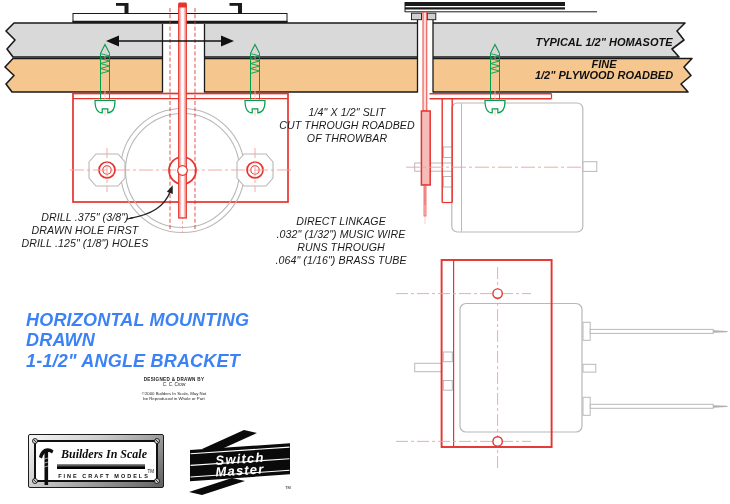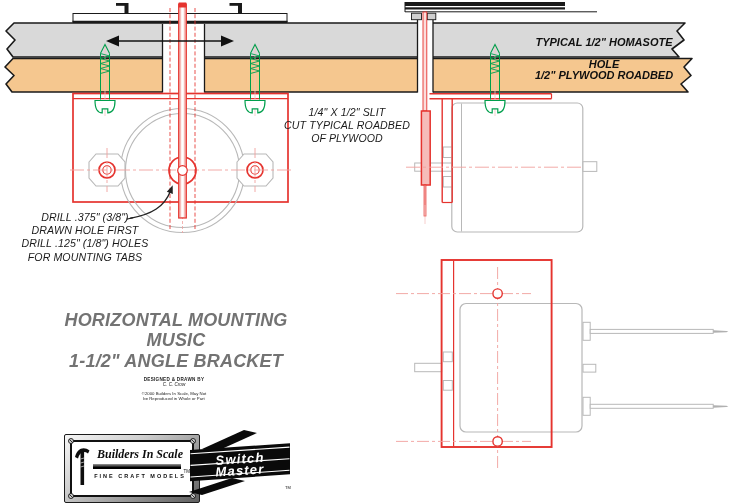--- a/index.html
+++ b/index.html
@@ -3,30 +3,30 @@
 <meta charset="utf-8">
 <style>
   html,body{margin:0;padding:0;background:#fff;}
   .canvas{position:relative;width:730px;height:504px;background:#fff;overflow:hidden;
           font-family:"Liberation Sans",sans-serif;}
   svg{display:block;}
   #diagram{position:absolute;left:0;top:0;}
   .txt{position:absolute;color:#1a1a1a;}
   .note{font:italic 10.6px/13.2px "Liberation Sans",sans-serif;text-align:center;letter-spacing:.1px;}
   .band-label{font:italic bold 11px/11.6px "Liberation Sans",sans-serif;color:#101010;text-align:center;}
-  .title{font:italic bold 18px/20.4px "Liberation Sans",sans-serif;color:#737373;text-align:center;letter-spacing:.2px;}
+  .title{font:italic bold 18px/20.4px "Liberation Sans",sans-serif;color:#3b82f6;text-align:left;letter-spacing:.2px;}
   .credit{position:absolute;text-align:center;color:#222;}
   .credit .c1{font:bold 4.6px/5.4px "Liberation Sans",sans-serif;letter-spacing:.3px;}
   .credit .c2{font:italic 4.6px/5.2px "Liberation Sans",sans-serif;}
   .credit .c3{font:4.3px/5px "Liberation Sans",sans-serif;margin-top:4px;}
   .credit .c4{font:4.3px/5px "Liberation Sans",sans-serif;}
   
-  .bis{position:absolute;left:28px;top:434px;width:136px;height:69px;
+  .bis{position:absolute;left:28px;top:434px;width:136px;height:54px;
        background:linear-gradient(145deg,#f6f6f6 0%,#cfcfcf 35%,#8a8a8a 75%,#5f5f5f 100%);
-       border:1px solid #1c1c1c;border-radius:2px;box-sizing:border-box;margin-left:36px;}
+       border:1px solid #1c1c1c;border-radius:2px;box-sizing:border-box;}
   .bis-inner{position:absolute;left:5px;top:5px;right:5px;bottom:5px;background:#fff;
        border:2px solid #111;box-sizing:border-box;}
   .bis-screw{position:absolute;width:6px;height:6px;border-radius:50%;
        background:linear-gradient(45deg,#cfcfcf 40%,#333 40%,#333 60%,#cfcfcf 60%);
        border:1px solid #2a2a2a;box-sizing:border-box;}
   .bis-name{position:absolute;left:19px;right:3px;top:5px;text-align:center;
        font:italic bold 12px/14px "Liberation Serif",serif;color:#0d0d0d;white-space:nowrap;}
   .bis-bar{position:absolute;left:21px;right:11px;top:21.5px;height:5px;
        background:linear-gradient(180deg,#9a9a9a,#000 70%);}
   .bis-tagline{position:absolute;left:18px;right:2px;top:30.5px;text-align:center;
@@ -174,40 +174,45 @@
     <path d="M130,218.3 C152,214.5 164.5,206.5 170.5,191" fill="none" stroke="#222" stroke-width="1.3"></path>
     <polygon points="172.7,185.3 172.8,194.0 166.8,191.7" fill="#222"></polygon>
   </g>
 
   <use href="#screw" x="105" y="100"></use>
   <use href="#screw" x="255" y="100"></use>
   <use href="#screw" x="495" y="100"></use>
 </svg>
 
 <div class="txt band-label" style="left:519px;top:36.5px;width:170px;">TYPICAL 1/2" HOMASOTE</div>
-<div class="txt band-label" style="left:519px;top:59px;width:170px;">HOLE</div>
+<div class="txt band-label" style="left:519px;top:59px;width:170px;">FINE</div>
 <div class="txt band-label" style="left:519px;top:70.2px;width:170px;">1/2" PLYWOOD ROADBED</div>
 
 <div class="txt note" style="left:264px;top:105.5px;width:166px;">
   <div>1/4" X 1/2" SLIT</div>
-  <div>CUT TYPICAL ROADBED</div>
-  <div>OF PLYWOOD</div>
+  <div>CUT THROUGH ROADBED</div>
+  <div>OF THROWBAR</div>
 </div>
 
 <div class="txt note" style="left:3px;top:211px;width:164px;">
   <div>DRILL .375" (3/8")</div>
   <div>DRAWN HOLE FIRST</div>
   <div>DRILL .125" (1/8") HOLES</div>
-  <div>FOR MOUNTING TABS</div>
-</div>
-
+</div>
+
+<div class="txt note" style="left:256px;top:214.8px;width:170px;">
+  <div>DIRECT LINKAGE</div>
+  <div>.032" (1/32") MUSIC WIRE</div>
+  <div>RUNS THROUGH</div>
+  <div>.064" (1/16") BRASS TUBE</div>
+</div>
 
 <div class="txt title" style="left:26px;top:310px;width:300px;">
   <div>HORIZONTAL MOUNTING</div>
-  <div>MUSIC</div>
+  <div>DRAWN</div>
   <div>1-1/2" ANGLE BRACKET</div>
 </div>
 
 <div class="credit" style="left:106px;top:376.5px;width:136px;">
   <div class="c1">DESIGNED &amp; DRAWN BY</div>
   <div class="c2">C. C. Crow</div>
   <div class="c3">©2000 Builders In Scale, May Not</div>
   <div class="c4">be Reproduced in Whole or Part</div>
 </div>
 

